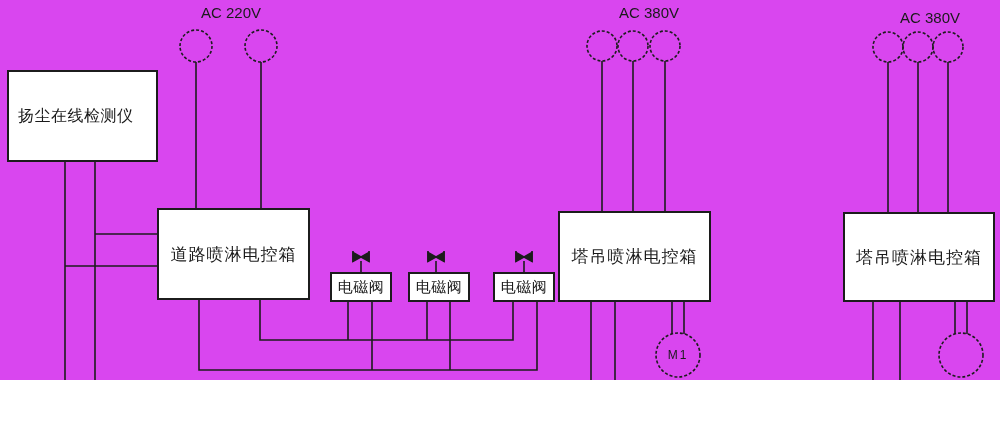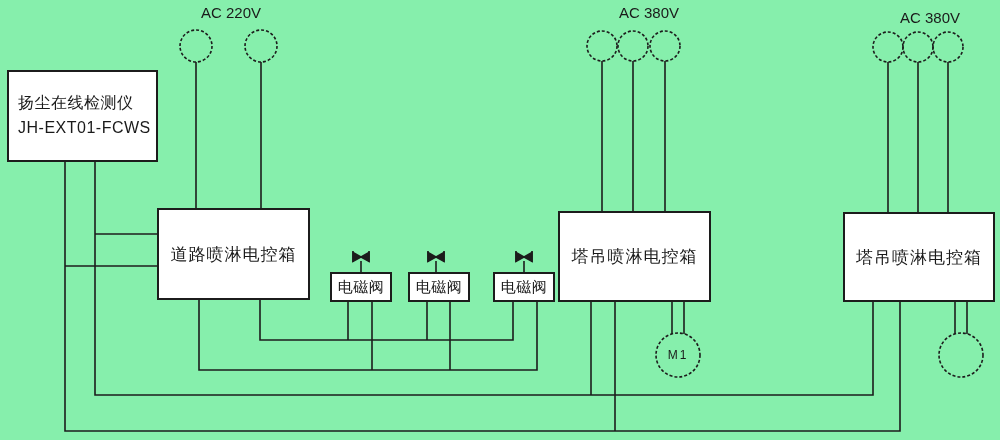--- a/index.html
+++ b/index.html
@@ -1,19 +1,19 @@
 <!DOCTYPE html>
 <html><head>
 <meta charset="utf-8">
 <style>
   html,body{margin:0;padding:0;background:#ffffff;}
   .stage{
     position:relative;
-    width:1000px;height:440px;
-    background:#86efac;
+    width:1000px;height:380px;
+    background:#d946ef;
     font-family:"Liberation Sans","DejaVu Sans",sans-serif;
     color:#1a1a1a;
     overflow:hidden;
   }
   .stage svg{position:absolute;left:0;top:0;}
   .box{
     position:absolute;
     border:2px solid #1c1c1c;
     background:#ffffff;
     display:flex;align-items:center;justify-content:center;
@@ -126,21 +126,20 @@
       </g>
     </g>
   </svg>
 
   <div class="lbl" style="left:186px;top:4px;width:90px;">AC 220V</div>
   <div class="lbl" style="left:589px;top:4px;width:120px;">AC 380V</div>
   <div class="lbl" style="left:875px;top:9px;width:110px;">AC 380V</div>
 
   <div class="box detector" style="left:7px;top:30px;width:151px;height:92px;margin-top:40px;">
     <div>扬尘在线检测仪</div>
-    <div>JH-EXT01-FCWS</div>
   </div>
 
   <div class="box big" style="left:157px;top:208px;width:153px;height:92px;">
     <span>道路喷淋电控箱</span>
   </div>
 
   <div class="box big" style="left:558px;top:211px;width:153px;height:91px;">
     <span>塔吊喷淋电控箱</span>
   </div>
 

